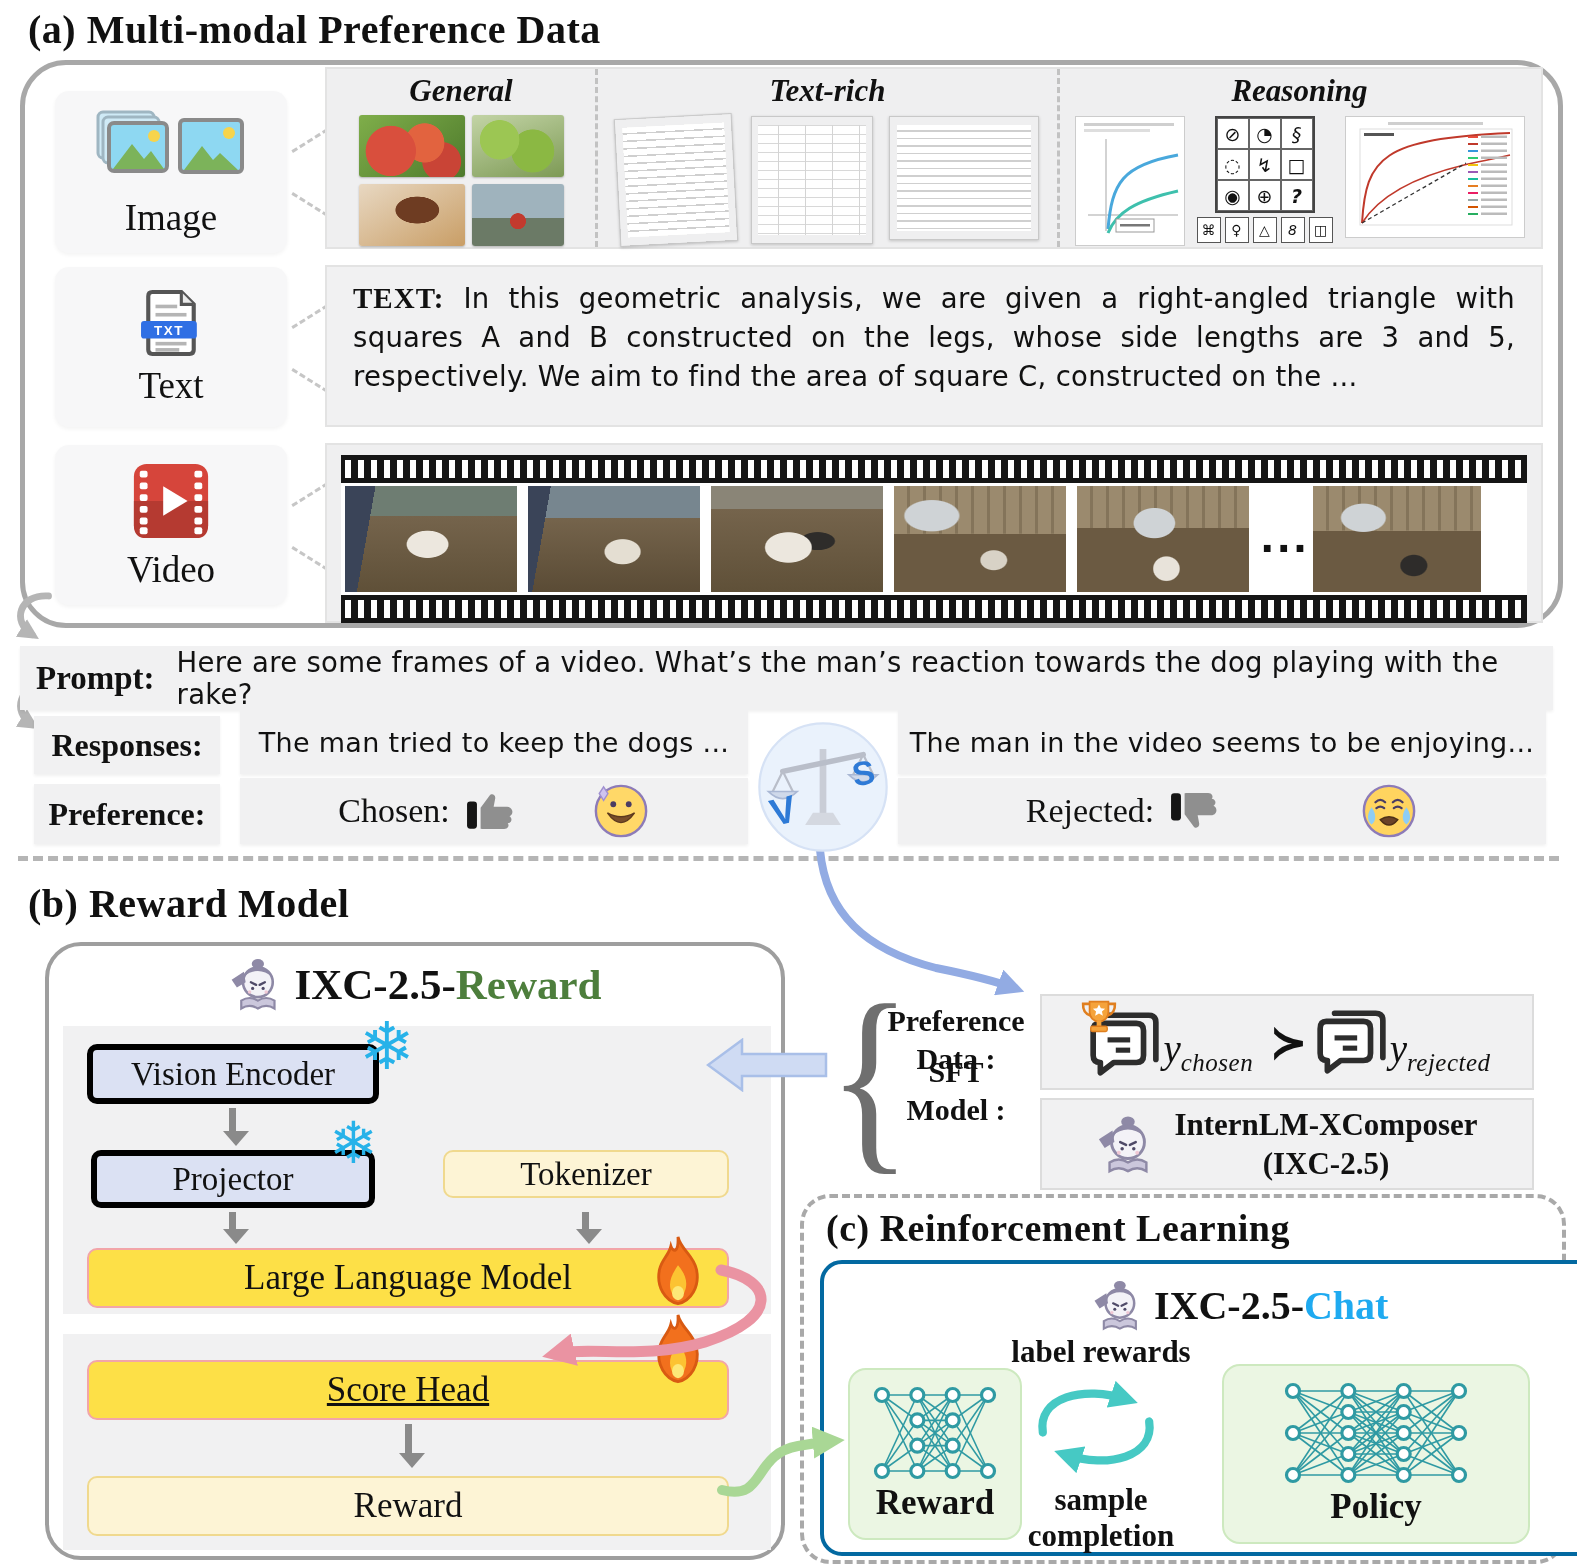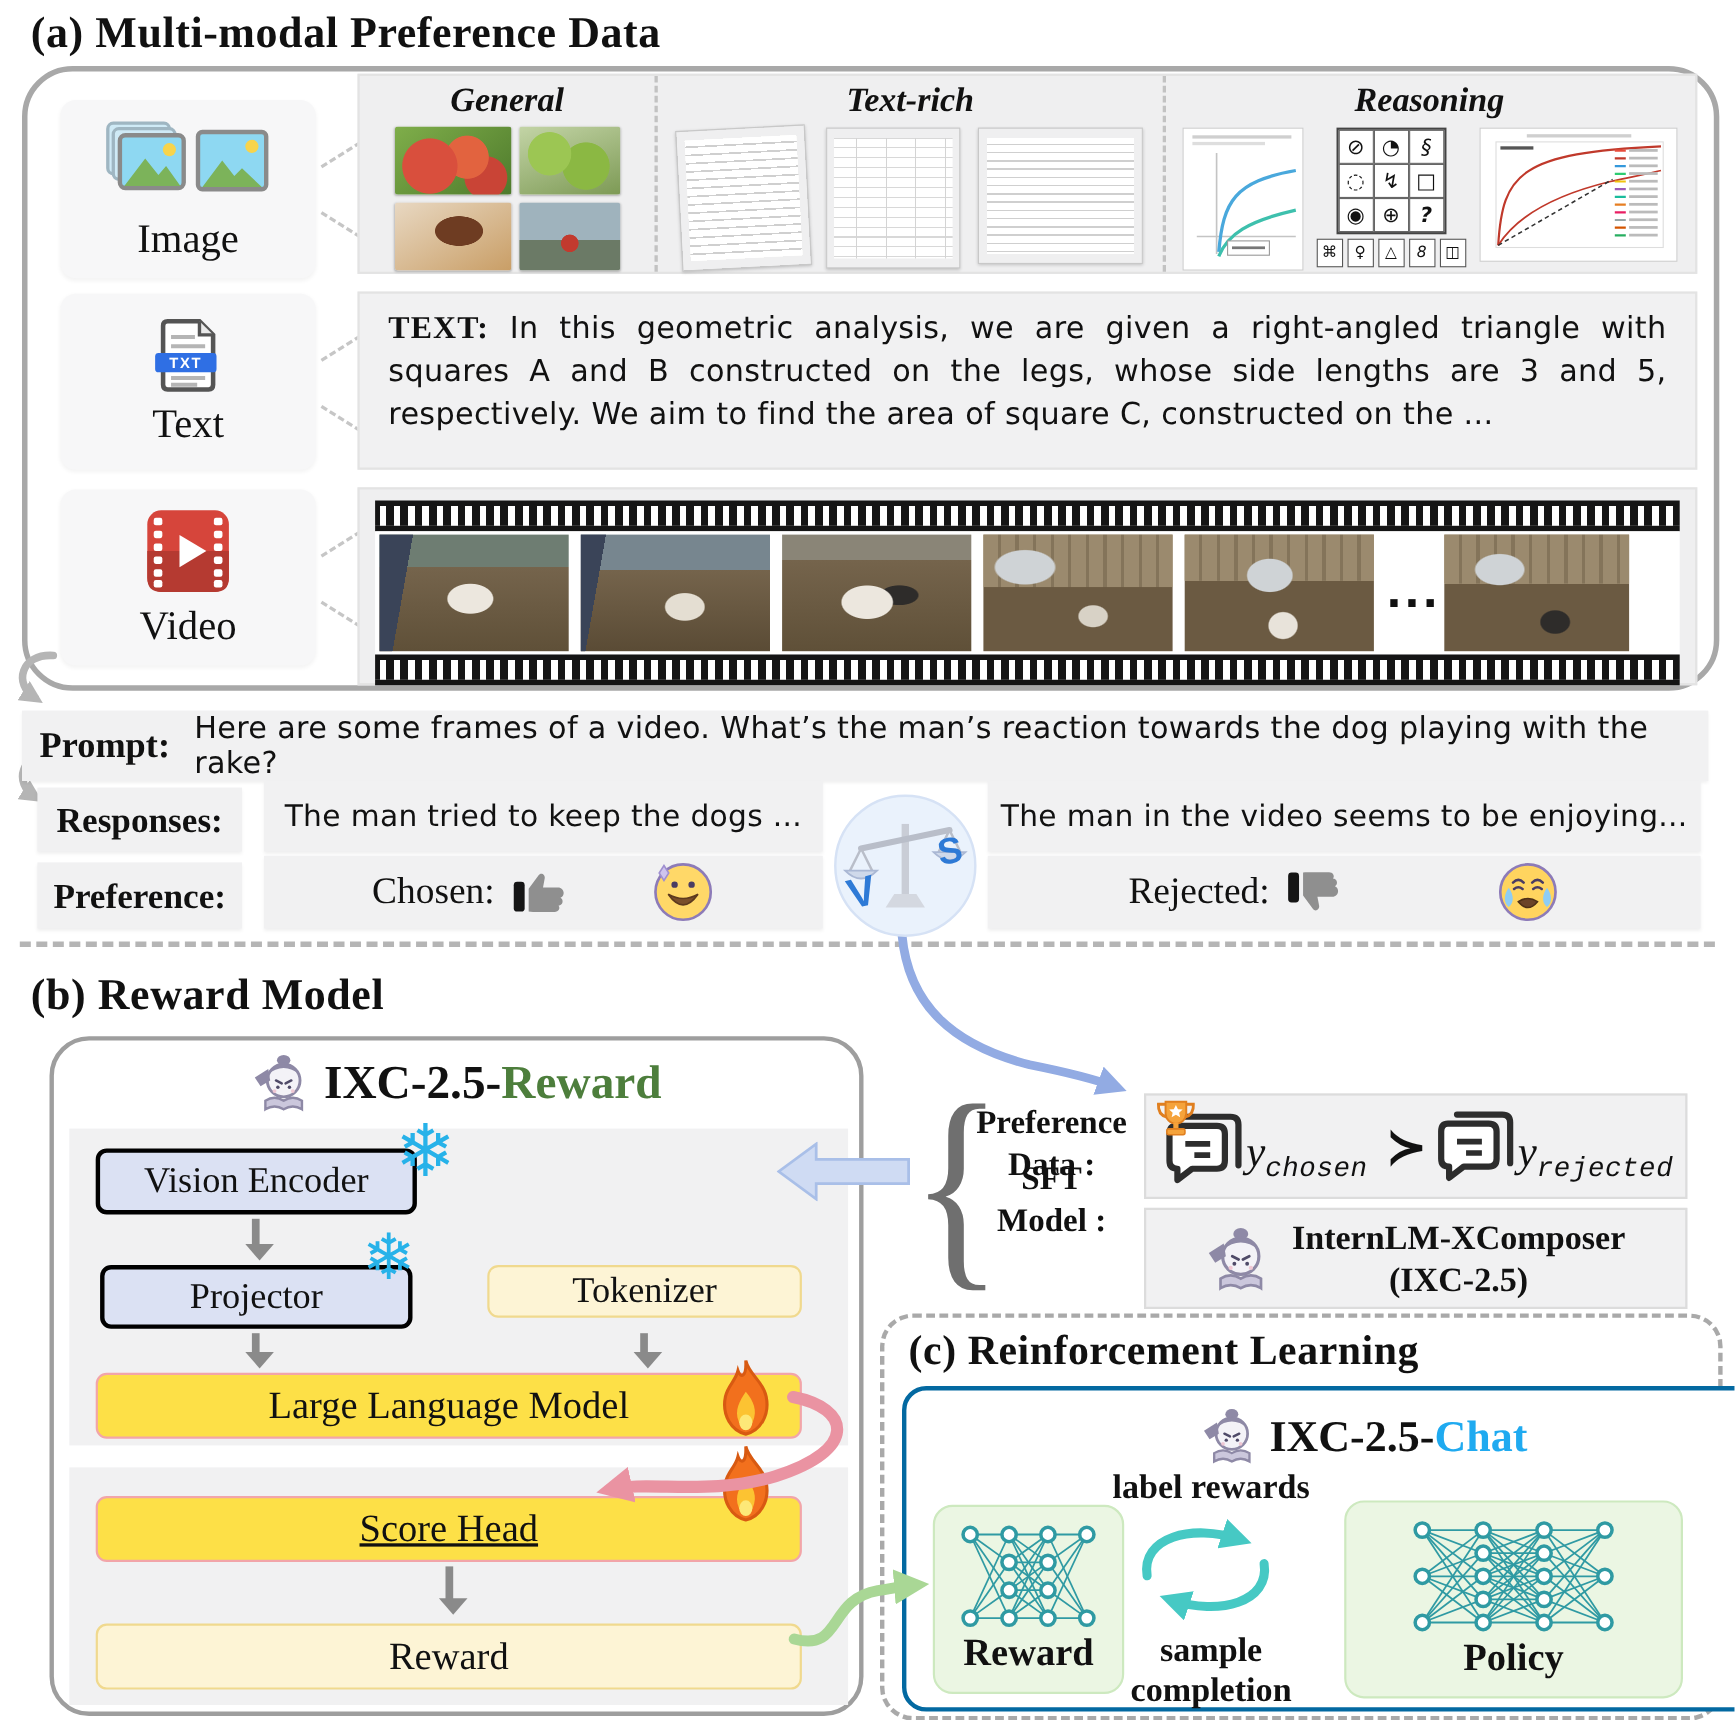--- a/index.html
+++ b/index.html
@@ -35,36 +35,36 @@
   .film-bar{height:18px;border-top:5px solid #151515;border-bottom:5px solid #151515;
             background:repeating-linear-gradient(90deg,#151515 0 4px,#fff 4px 10px,#151515 10px 13px);}
   .film-mid{background:#fff;display:flex;align-items:center;gap:11px;padding:3px 4px;}
   .frame{width:172px;height:106px;flex:none;}
   .fdots{font-size:38px;font-weight:bold;width:42px;text-align:center;flex:none;letter-spacing:2px;}
   
   .lab{font-weight:bold;font-size:32px;}
   .rowtxt{font-size:27px;}
   
   .mbox{position:absolute;border-radius:10px;display:flex;align-items:center;justify-content:center;font-size:34px;box-sizing:border-box;}
-  .blue{background:#dbe1f3;border:4px solid #000000;}
+  .blue{background:#dbe1f3;border:6px solid #000000;}
   .yellow{background:#fdf4d5;border:2px solid #f0d98e;}
   .pink{background:#fde047;border:2px solid #f2a5a9;}
   .snow{position:absolute;color:#27b2e9;font-family:"DejaVu Sans",sans-serif;line-height:1;}
   .arr{position:absolute;width:0;border-left:7px solid #8a8a8a;}
   .arr::after{content:"";position:absolute;bottom:-14px;left:-13px;border:13px solid transparent;border-top:15px solid #8a8a8a;border-bottom:0;}
   .gpanel{position:absolute;background:#f1f1f2;}
   #boxB{left:45px;top:942px;width:740px;height:618px;border:4px solid #9e9e9e;border-radius:36px;background:#fff;box-sizing:border-box;}
   .mdl-title{font-weight:bold;font-size:43px;}
   .green-hl{color:#4d7e3c;}
   .blue-hl{color:#1faaf0;}
   
   .sideLab{font-weight:bold;font-size:30px;text-align:center;line-height:38px;}
   .databox{background:#f1f1f2;border:2px solid #dcdcdc;display:flex;align-items:center;justify-content:center;box-sizing:border-box;}
   .yvar{font-style:italic;font-size:39px;}
-  .ysub{font-style:italic;font-size:25px;vertical-align:-9px;letter-spacing:.5px;font-family:Liberation Mono, monospace;}
+  .ysub{font-style:italic;font-size:25px;vertical-align:-9px;letter-spacing:.5px;}
   .succ{font-family:"DejaVu Sans",sans-serif;font-size:46px;font-weight:bold;margin:0 4px 0 14px;}
   .brace{font-size:205px;color:#6f6f6f;line-height:178px;transform:scaleX(.85);transform-origin:left;}
   
   #boxC{left:800px;top:1194px;width:766px;height:370px;border:4px dashed #a9a9a9;border-radius:30px;box-sizing:border-box;}
   #boxCInner{left:16px;top:62px;width:834px;height:296px;border:4px solid #0369a1;border-radius:22px;background:#fff;box-sizing:border-box;}
   .gbox{position:absolute;background:#ebf6e3;border:2px solid #cde9bf;border-radius:18px;
         display:flex;flex-direction:column;align-items:center;justify-content:center;gap:2px;box-sizing:border-box;}
   .gbox .glabel{font-weight:bold;font-size:35px;}
   .cyc-lab{font-weight:bold;font-size:31px;text-align:center;line-height:36px;}
   .divider{height:0;border-top:5px dashed #b5b5b5;}

